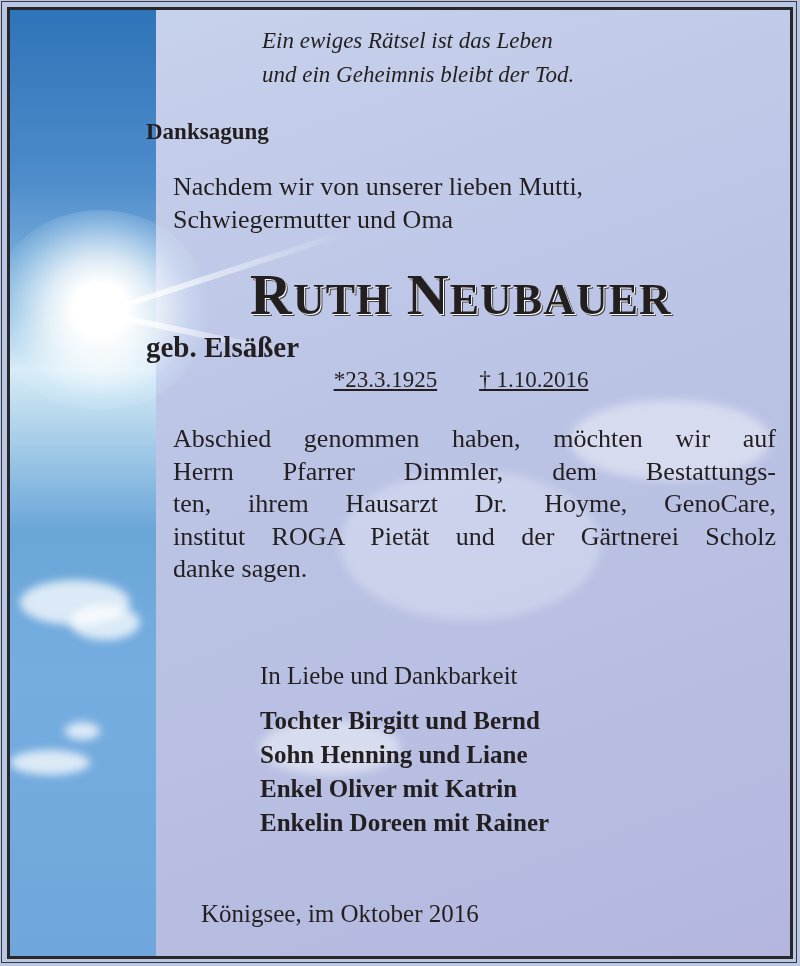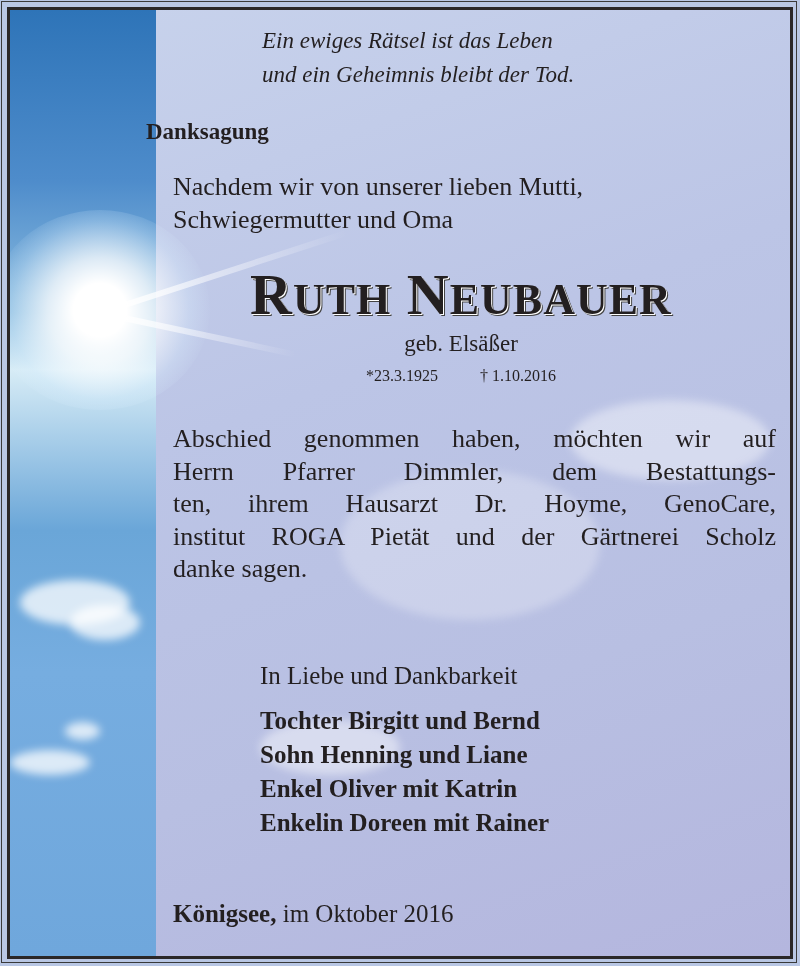--- a/index.html
+++ b/index.html
@@ -16,30 +16,30 @@
          background:linear-gradient(90deg,rgba(255,255,255,0.9),rgba(255,255,255,0)); }
   .cloud { position:absolute; border-radius:50%; background:rgba(255,255,255,0.75); filter:blur(4px); }
   .content { position:absolute; left:0; top:0; width:100%; height:100%; }
   .motto { position:absolute; left:180px; width:600px; top:24px; text-align:left; font-style:italic; font-size:23px; line-height:34px; }
   .motto div { padding-left:82px; }
   .heading { position:absolute; left:146px; width:630px; top:119px; text-align:left; font-weight:bold; font-size:23px; }
   .intro { position:absolute; left:173px; top:170px; font-size:26px; line-height:33px; }
   .name { position:absolute; left:146px; width:630px; top:262px; text-align:center; font-weight:bold; font-size:58px; letter-spacing:1px; line-height:66px;
           color:#231f20; text-shadow:1px 1px 0 #fff, 2px 2px 0 #444; }
   .name .sc { font-size:44px; }
-  .birthname { position:absolute; left:146px; width:630px; top:331px; text-align:center; font-weight:normal; font-size:23px; }
-  .dates { position:absolute; left:146px; width:630px; top:367px; text-align:center; font-size:16px; }
+  .birthname { position:absolute; left:146px; width:630px; top:331px; font-weight:bold; font-size:29px; }
+  .dates { position:absolute; left:146px; width:630px; top:367px; text-align:center; font-size:23px;text-decoration:underline; }
   .dates span.gap { display:inline-block; width:42px; }
   .body-text { position:absolute; left:173px; top:423px; width:603px; font-size:26px; line-height:32.5px; }
   .body-text .line { text-align:justify; text-align-last:justify; white-space:nowrap; display:block; }
   .body-text .line.last { text-align-last:left; }
   .closing { position:absolute; left:260px; top:662px; font-size:25px; }
   .signers { position:absolute; left:260px; top:704px; font-size:25px; font-weight:bold; line-height:34px; }
   .place { position:absolute; left:173px; top:900px; font-size:25px; }
-  .place b { font-weight:bold; }
+  .place b { font-weight:normal;margin-left:28px; }
 </style>
 </head>
 <body>
 
 <div class="outer-line"></div>
 <div class="frame">
   <div class="sky-strip">
     <div class="sun"></div>
   </div>
   <div class="ray" style="transform:rotate(-18deg);"></div>

